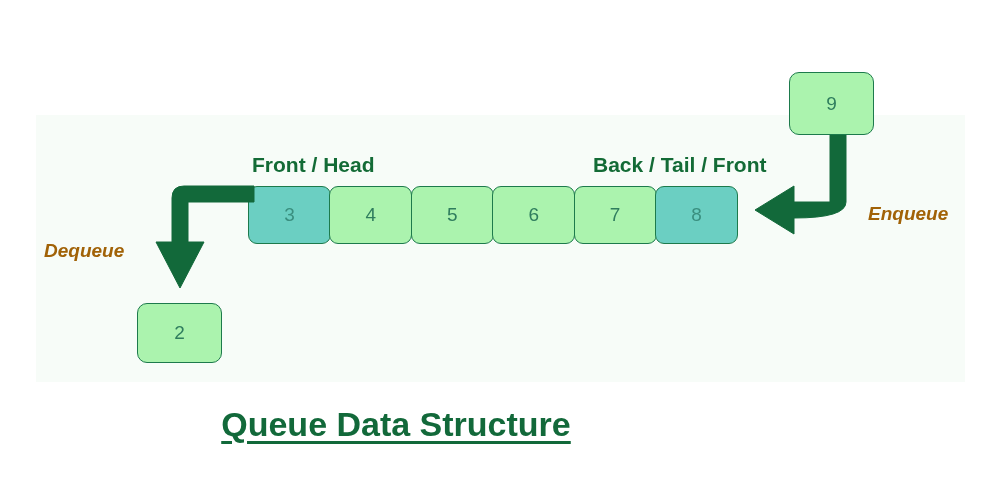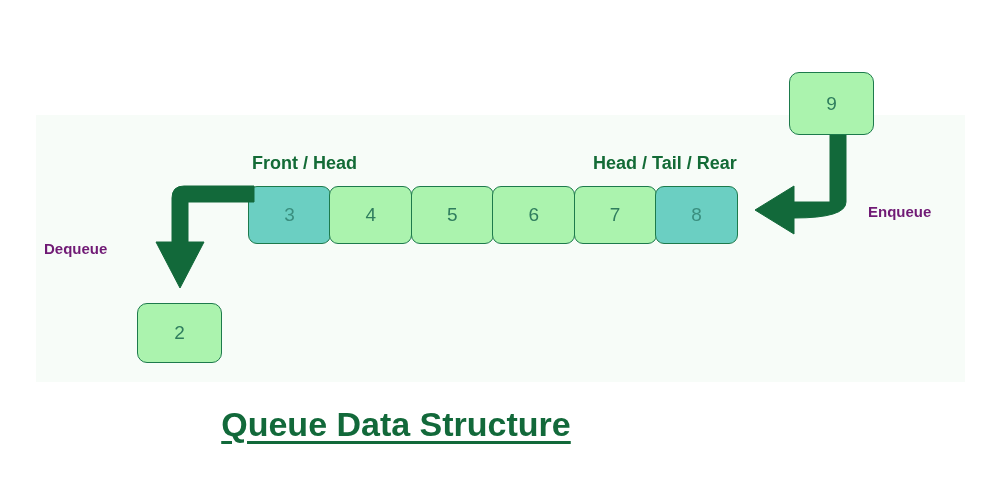--- a/index.html
+++ b/index.html
@@ -51,35 +51,36 @@
     margin-right: -1.6px;
   }
   .cell.accent {
     background: #6bcfc2;
     color: #3a8f7f;
   }
 
   
   .endlabel {
     position: absolute;
-    font-size: 18px;
+    font-size: 21px;
     font-weight: bold;
     color: #136b36;
     white-space: nowrap;
   }
   #label-front { left: 252px; top: 153px; }
   #label-back  { left: 593px; top: 153px; }
 
   
   .oplabel {
     position: absolute;
-    font-size: 15px;
+    font-size: 19px;
     font-weight: bold;
-    color: #701a75;
+    color: #a16207;
     white-space: nowrap;
+    font-style: italic;
   }
   #label-dequeue { left: 44px; top: 240px; }
   #label-enqueue { left: 868px; top: 203px; }
 
   
   .valbox {
     position: absolute;
     box-sizing: border-box;
     border: 1.8px solid #1d7a4c;
     border-radius: 10px;
@@ -116,21 +117,21 @@
   }
 </style>
 </head>
 <body>
 
 <div id="stage">
 
   <div id="panel"></div>
 
   <div class="endlabel" id="label-front">Front / Head</div>
-  <div class="endlabel" id="label-back">Head / Tail / Rear</div>
+  <div class="endlabel" id="label-back">Back / Tail / Front</div>
 
   <div id="queue">
     <div class="cell accent">3</div>
     <div class="cell">4</div>
     <div class="cell">5</div>
     <div class="cell">6</div>
     <div class="cell">7</div>
     <div class="cell accent">8</div>
   </div>
 

